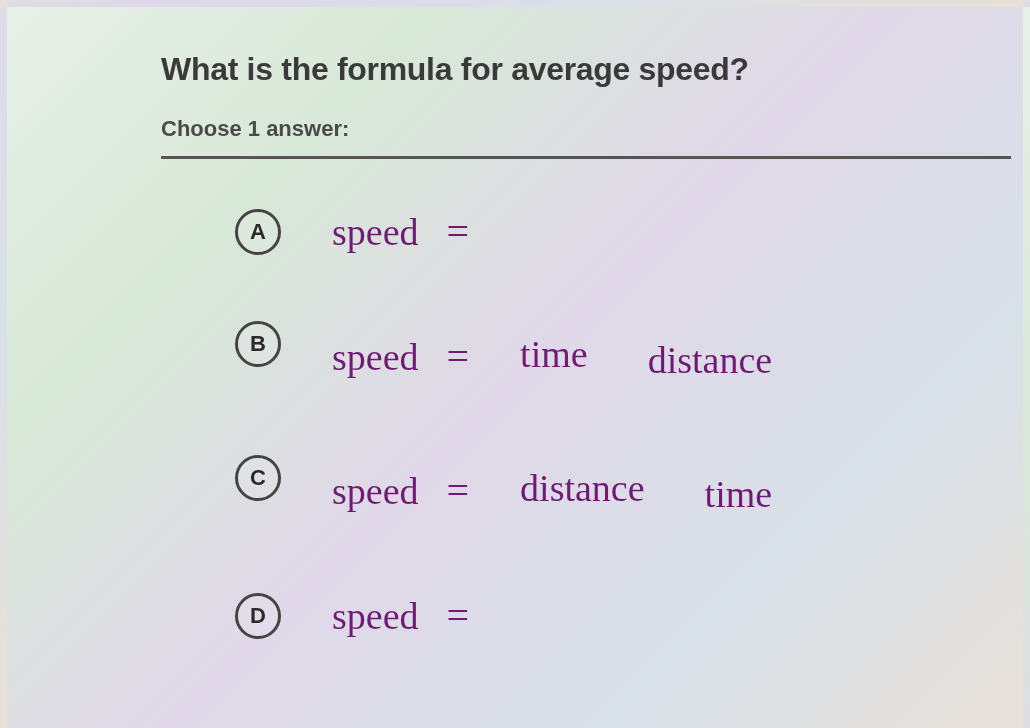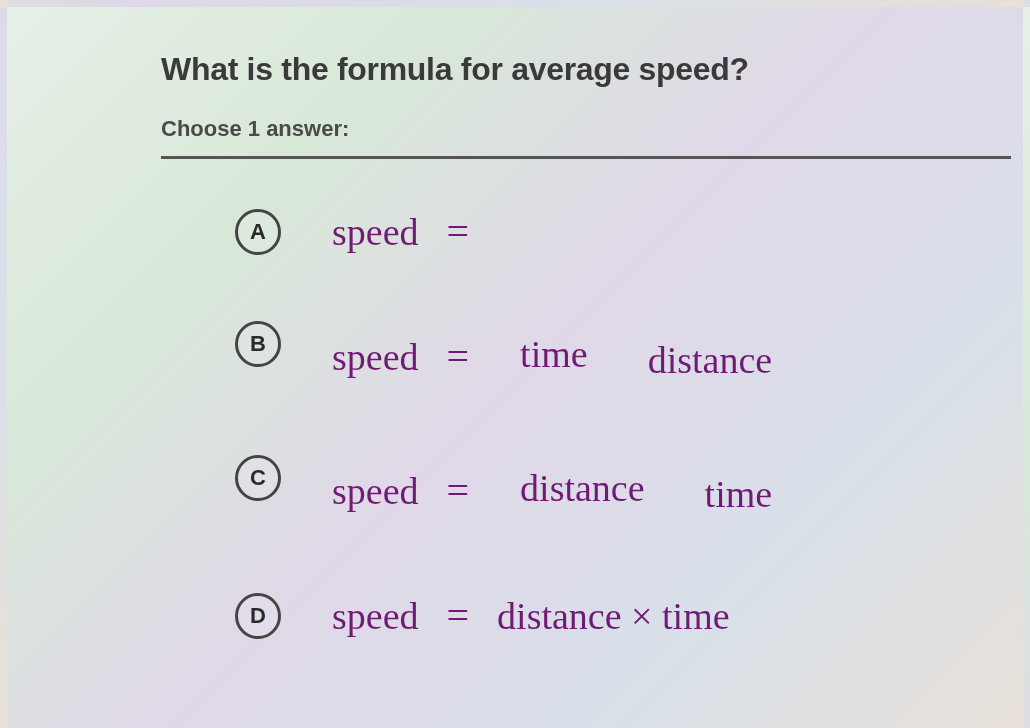--- a/index.html
+++ b/index.html
@@ -144,17 +144,16 @@
         <span class="denominator">time</span>
       </span>
     </div>
   </div>
 
   <div class="option-row">
     <div class="letter-circle">D</div>
     <div class="formula">
       <span class="lhs">speed</span>
       <span class="eq">=</span>
-      <span class="rhs-inline">distance × time</span>
     </div>
   </div>
 
 </div>
 
 </body></html>

